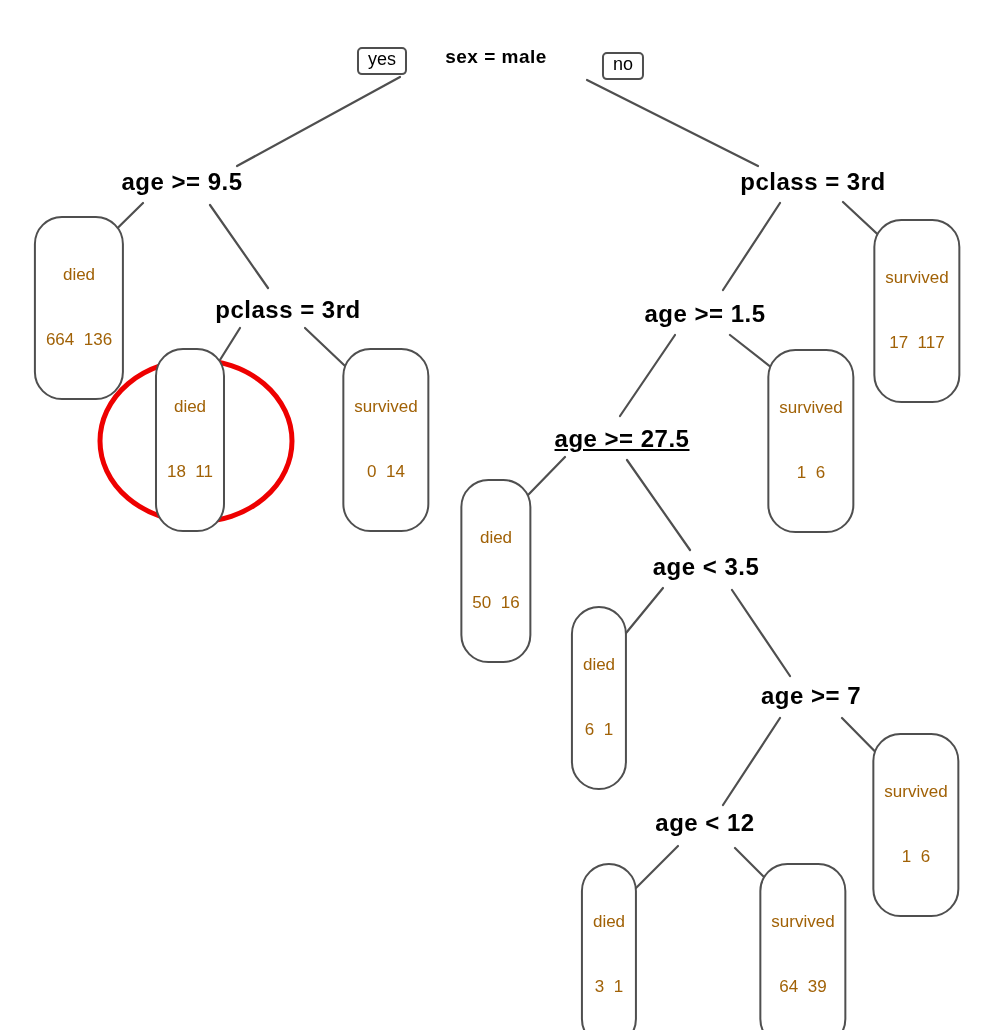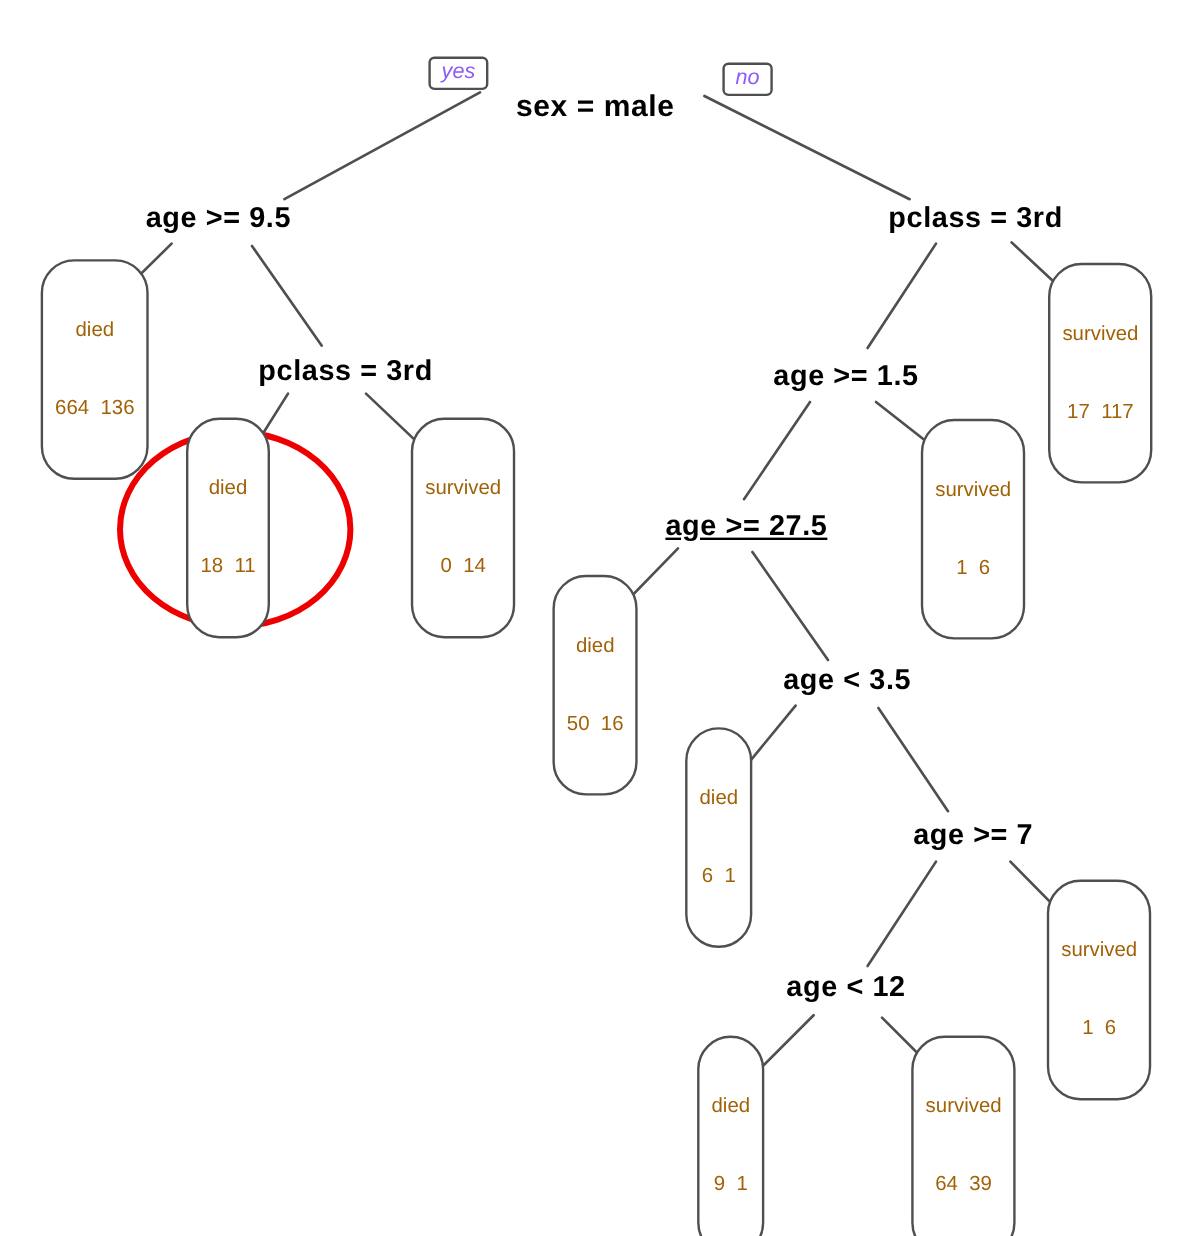--- a/index.html
+++ b/index.html
@@ -23,42 +23,41 @@
   }
   .split {
     position: absolute;
     transform: translate(-50%, -50%);
     font-weight: bold;
     font-size: 24px;
     color: #000000;
     white-space: nowrap;
     letter-spacing: 0.5px;
   }
-  .split.root { font-size: 25px; margin-top: 32px; }
+  .split.root { font-size: 19px; }
   .leaf {
     position: absolute;
     transform: translate(-50%, -50%);
     border: 2.5px solid #4f4f4f;
     border-radius: 28px;
     background: #ffffff;
     text-align: center;
     color: #a16207;
     font-size: 17px;
     line-height: 1.28;
     padding: 2px 10px 4px 10px;
     white-space: pre;
   }
   .branch-tag {
     position: absolute;
     transform: translate(-50%, -50%);
     border: 2px solid #4f4f4f;
     border-radius: 5px;
     background: #ffffff;
-    color: #8b5cf6;
-    font-style: italic;
+    color: #000000;
     font-size: 18px;
     line-height: 1.1;
     padding: 1px 9px 3px 9px;
     white-space: nowrap;
   }
 </style>
 </head>
 <body>
 
 <div class="stage">
@@ -133,21 +132,21 @@
     <div>6  1</div>
   </div>
 
   <div class="leaf" style="left:916px; top:825px;">
     <div>survived</div>
     <div>1  6</div>
   </div>
 
   <div class="leaf" style="left:609px; top:955px;">
     <div>died</div>
-    <div>9  1</div>
+    <div>3  1</div>
   </div>
 
   <div class="leaf" style="left:803px; top:955px;">
     <div>survived</div>
     <div>64  39</div>
   </div>
 
 </div>
 
 </body></html>

